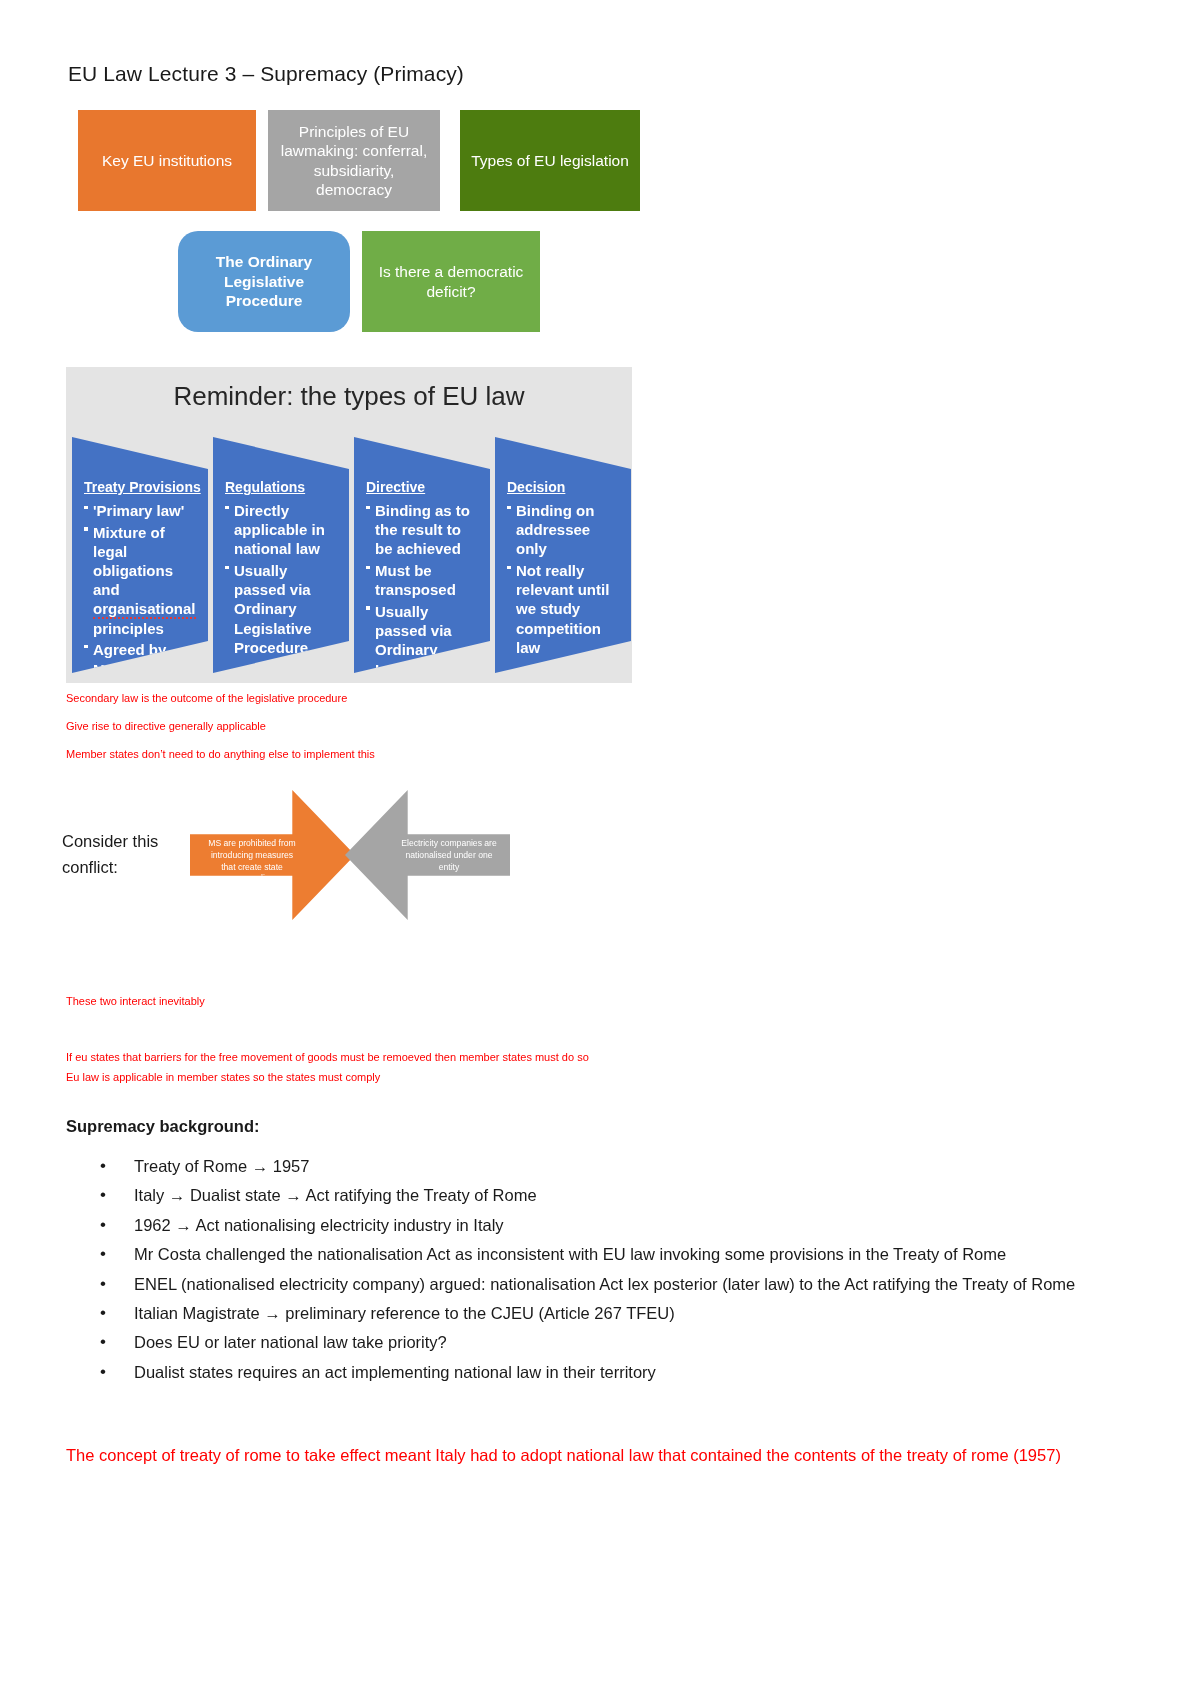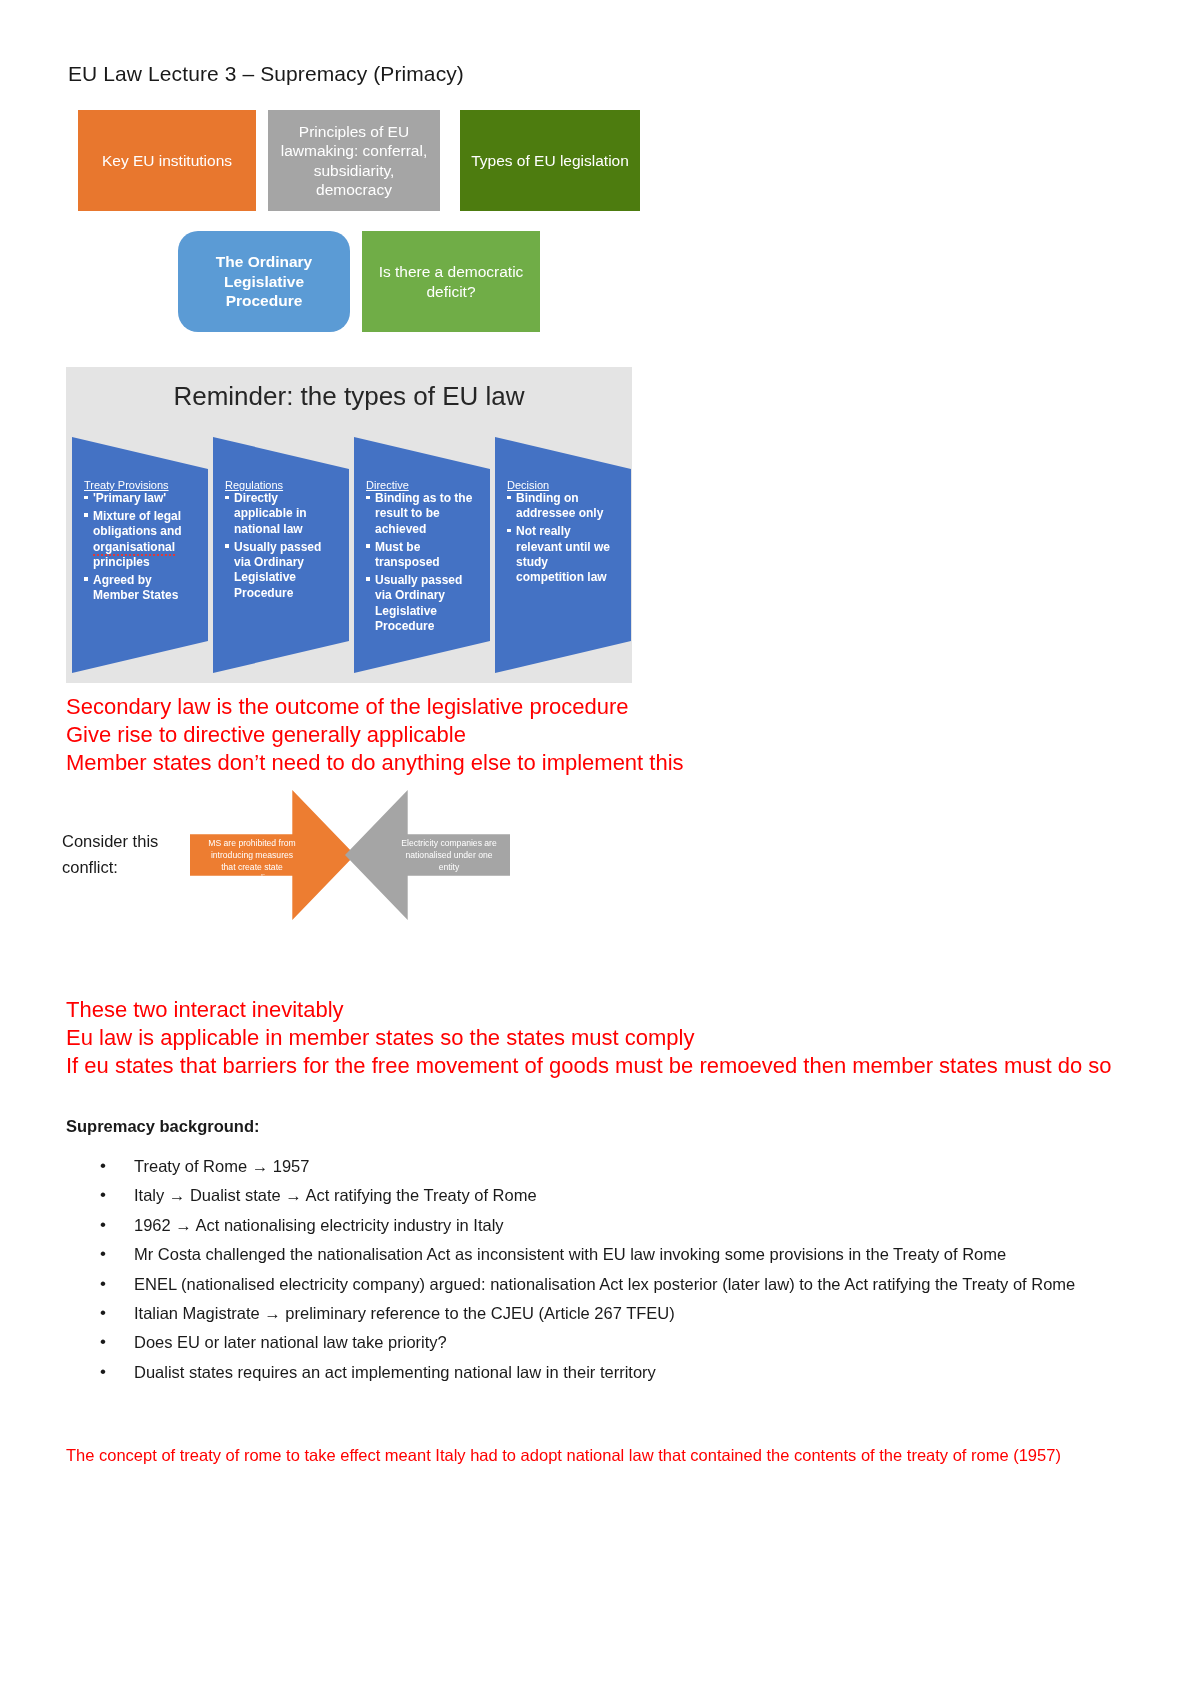--- a/index.html
+++ b/index.html
@@ -112,31 +112,31 @@
   #chev-3 { left: 288px; background: #4472C4; }
   #chev-4 { left: 429px; background: #4472C4; }
 
   .chev-inner {
     position: absolute;
     left: 12px;
     top: 42px;
     width: 112px;
   }
   .chev-head {
-    font-size: 11px;
-    font-weight: 400;
+    font-size: 14px;
+    font-weight: 700;
     text-decoration: underline;
-    margin-bottom: 0;
+    margin-bottom: 6px;
     white-space: nowrap;
   }
   .chev-list {
     margin: 0;
     padding: 0;
     list-style: none;
-    font-size: 12px;
+    font-size: 15px;
     line-height: 1.28;
     font-weight: 700;
   }
   .chev-list li {
     position: relative;
     padding-left: 9px;
     margin-bottom: 2.5px;
   }
   .chev-list li::before {
     content: "";
@@ -149,21 +149,21 @@
   }
   .misspell {
     border-bottom: 2px dotted #e03a3a;
     padding-bottom: 0px;
   }
 
   
   .red-line {
     position: absolute;
     color: #FF0000;
-    font-size: 22px;
+    font-size: 11px;
     line-height: 1.55;
     white-space: nowrap;
   }
 
   
   .consider-label {
     position: absolute;
     left: 62px;
     top: 828px;
     font-size: 16.5px;
@@ -344,21 +344,21 @@
     </div>
     <div class="arrow" id="arrow-national">
       <div class="arrow-text">
         <span class="arrow-head">National law:</span>
         <span>Electricity companies are nationalised under one entity</span>
       </div>
     </div>
   </div>
 
   <div class="red-line" style="left:66px; top:993px;text-align:center;">These two interact inevitably</div>
-  <div class="red-line" style="left:66px; top:1021px;text-align:center;">Eu law is applicable in member states so the states must comply</div>
+  <div class="red-line" style="left:66px; top:1069px;text-align:center;">Eu law is applicable in member states so the states must comply</div>
   <div class="red-line" style="left:66px; top:1049px;">If eu states that barriers for the free movement of goods must be remoeved then member states must do so</div>
 
   <div class="section-head">
     <b>Supremacy background:</b>
   </div>
 
   <ul class="bullets">
     <li>Treaty of Rome → 1957</li>
     <li>Italy → Dualist state → Act ratifying the Treaty of Rome</li>
     <li>1962 → Act nationalising electricity industry in Italy</li>

